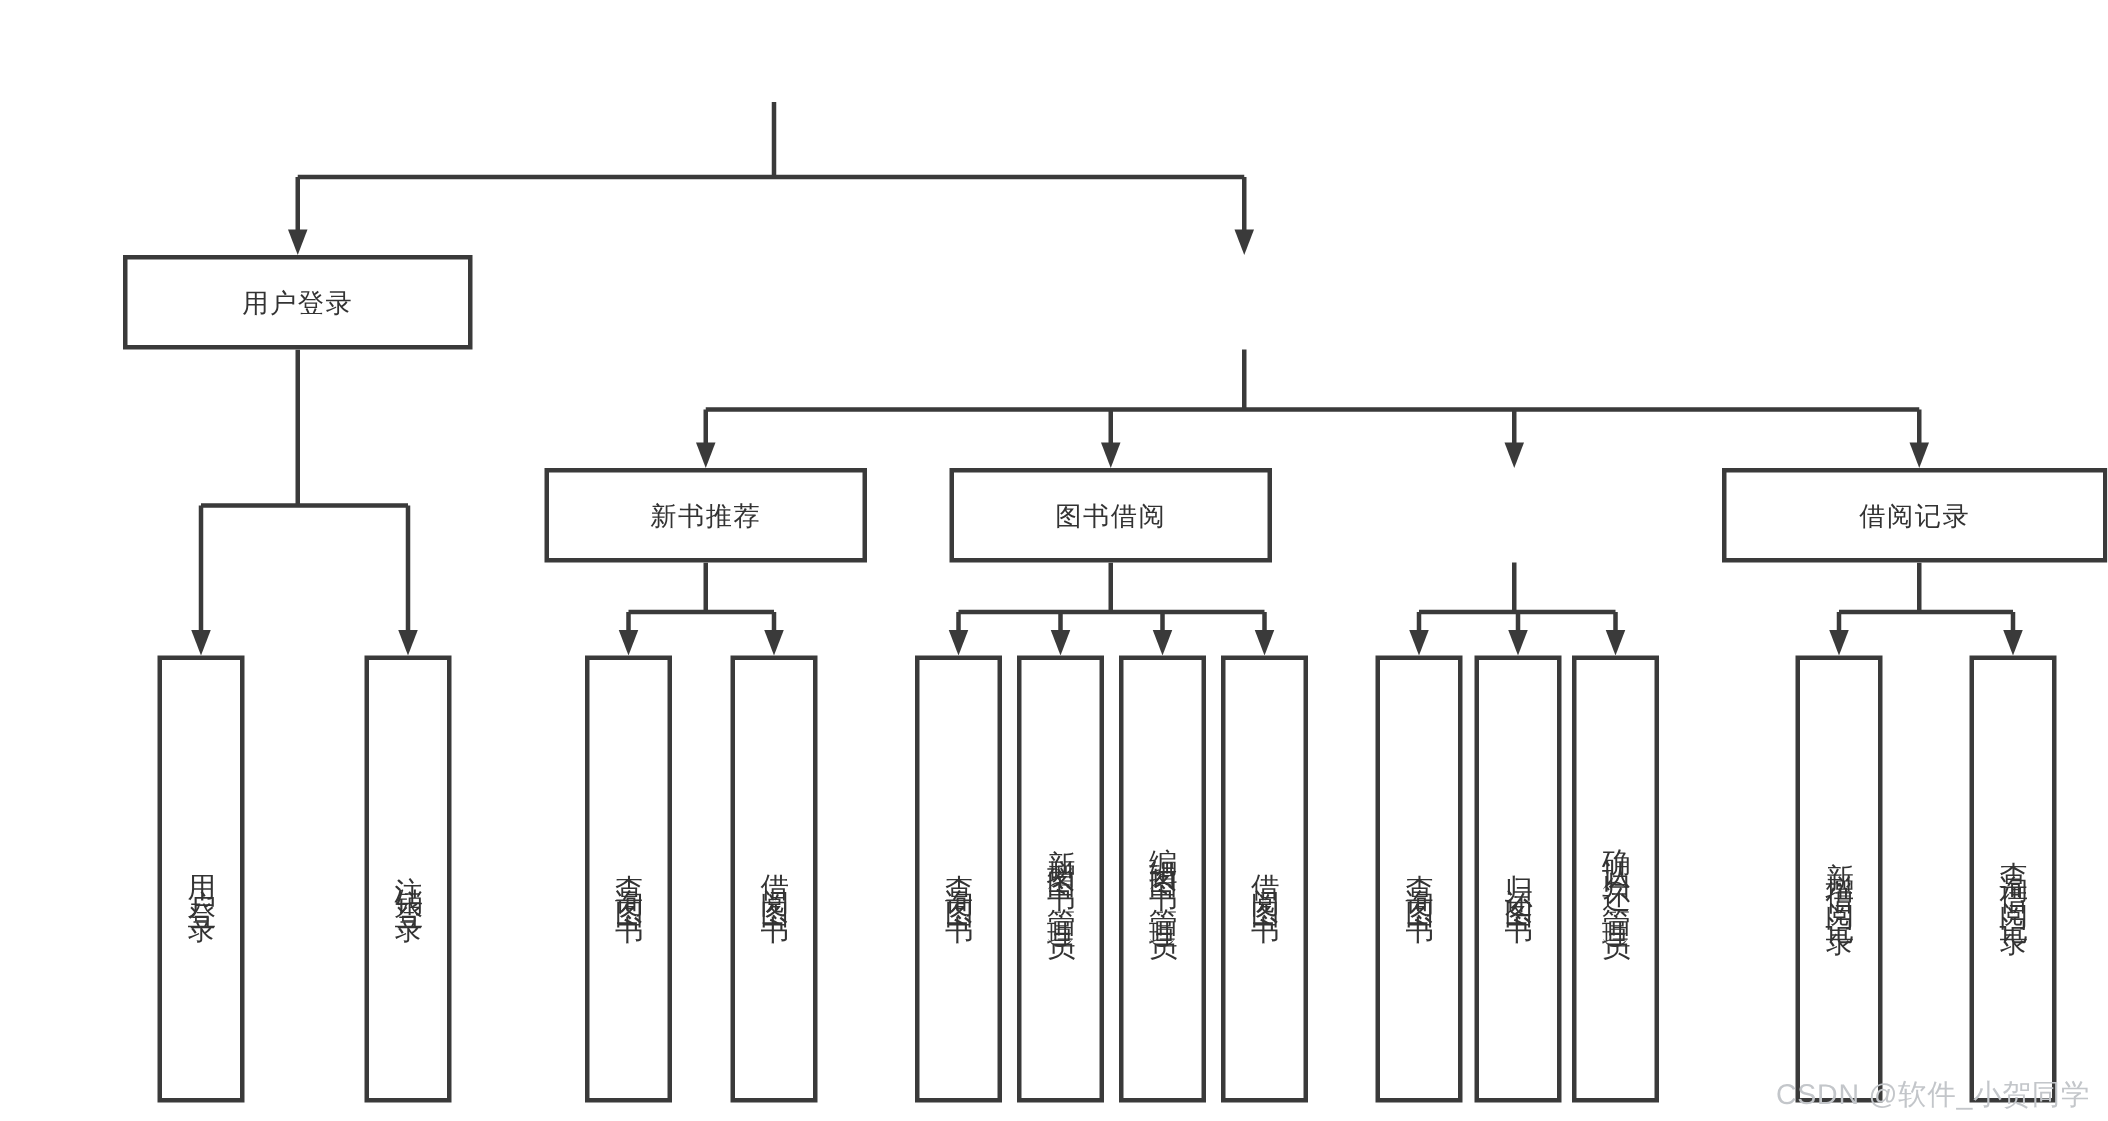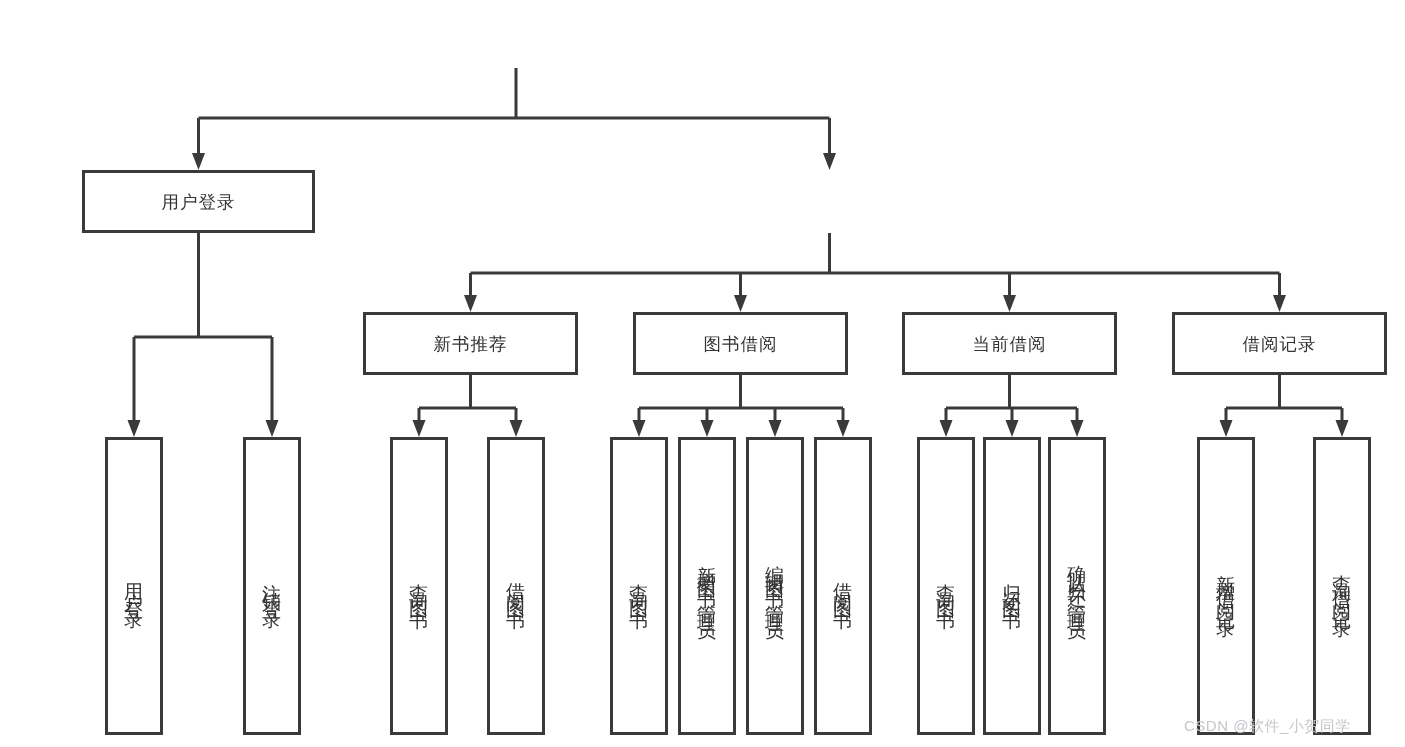--- a/index.html
+++ b/index.html
@@ -33,21 +33,21 @@
     font-size:19px;
     letter-spacing:9px;
     line-height:1;
     white-space:nowrap;
   }
   .vbox.long .vtext{letter-spacing:8px;}
   #watermark{
     position:absolute;
     left:1184px;top:717px;
     z-index:3;
-    font-size:15px;
+    font-size:19px;
     color:var(--wm);
     letter-spacing:0.5px;
     white-space:nowrap;
   }
 </style>
 </head>
 <body>
 
 <div id="canvas">
 
@@ -78,24 +78,21 @@
   <div class="box hbox" style="left:82px;top:170px;width:233px;height:63px">
     <span>用户登录</span>
   </div>
 
   <div class="box hbox" style="left:633px;top:312px;width:215px;height:63px">
     <span>图书借阅</span>
   </div>
   <div class="box hbox" style="left:363px;top:312px;width:215px;height:63px">
     <span>新书推荐</span>
   </div>
-  <div class="box hbox" style="left:902px;top:312px;width:215px;height:63px">
-    <span>当前借阅</span>
-  </div>
-  <div class="box hbox" style="left:1172px;top:312px;width:215px;height:63px">
+  <div class="box hbox" style="left:1148px;top:312px;width:257px;height:63px">
     <span>借阅记录</span>
   </div>
 
   <div class="box vbox" style="left:105px;top:437px;width:58px;height:298px">
     <span class="vtext">用户登录</span>
   </div>
   <div class="box vbox" style="left:243px;top:437px;width:58px;height:298px">
     <span class="vtext">注销登录</span>
   </div>
 

